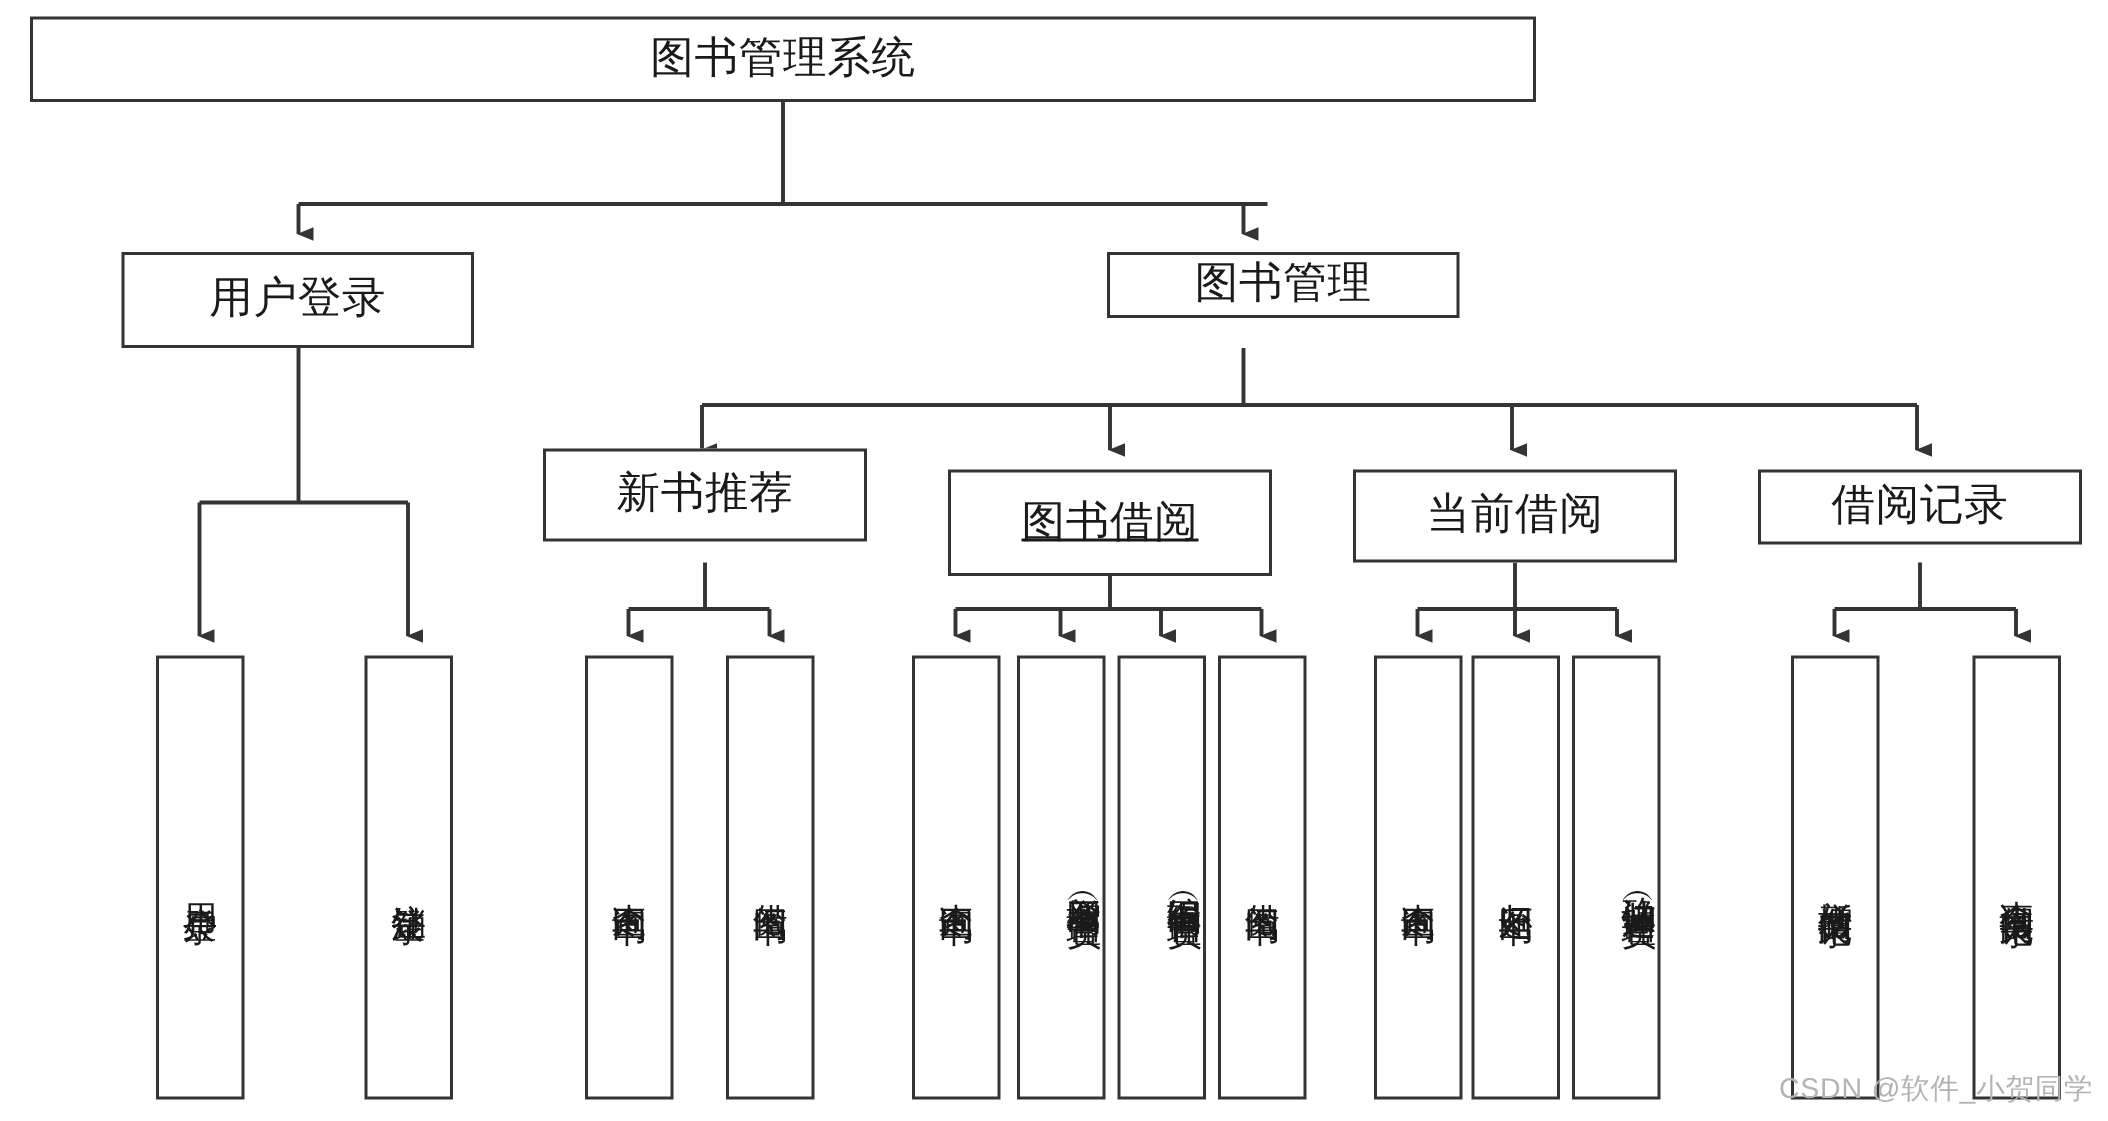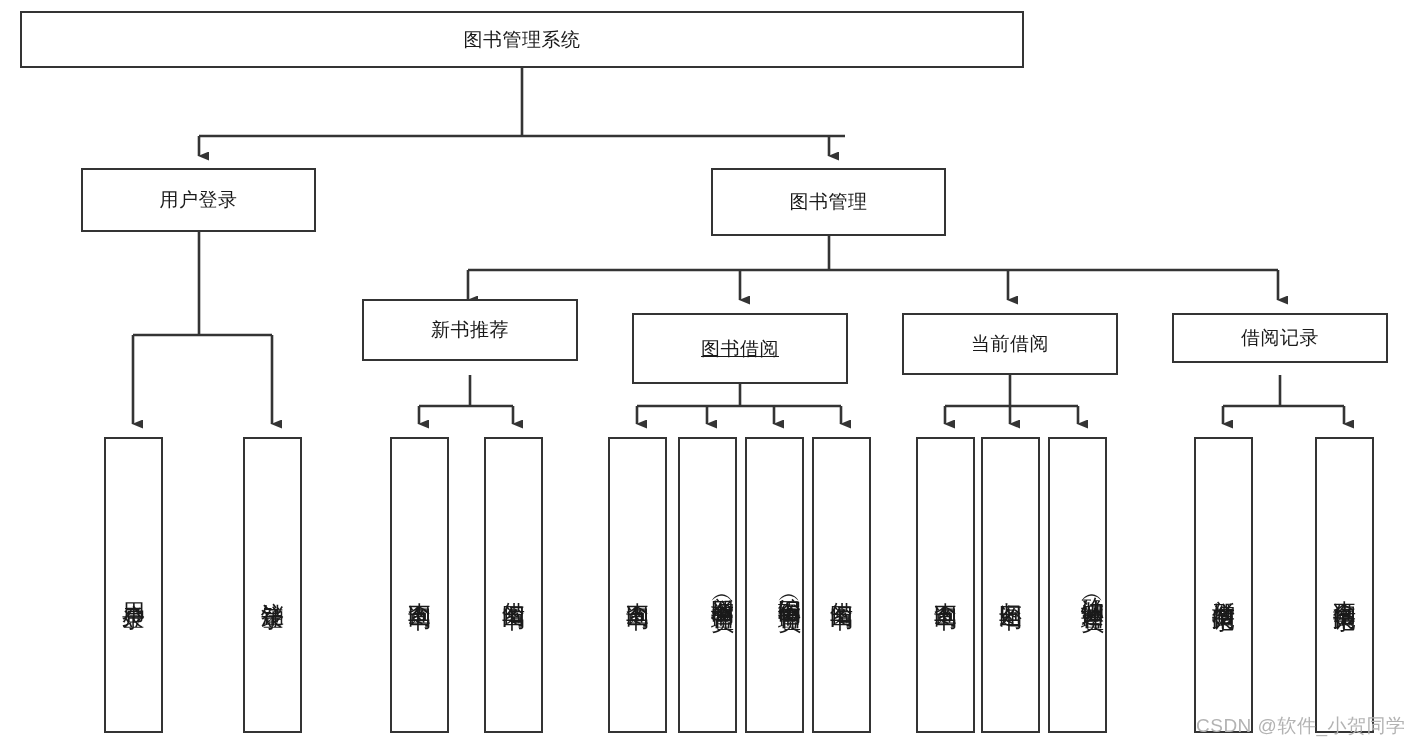--- a/index.html
+++ b/index.html
@@ -29,21 +29,21 @@
     position: absolute;
     box-sizing: border-box;
     background: #ffffff;
     border: 2px solid #343434;
     display: flex;
     align-items: center;
     justify-content: center;
     color: #1a1a1a;
   }
   .node.horiz {
-    font-size: 19px;
+    font-size: 29px;
     line-height: 1.15;
     letter-spacing: 0.5px;
     white-space: nowrap;
   }
   .node.vert {
     writing-mode: vertical-rl;
     text-orientation: upright;
     font-size: 23px;
     letter-spacing: 2px;
     line-height: 1.08;
@@ -56,21 +56,20 @@
     align-items: center;
   }
   .watermark {
     position: absolute;
     left: 1186px;
     top: 713px;
     font-size: 19px;
     color: #b3b3b3;
     white-space: nowrap;
     letter-spacing: 0.5px;
-    margin-left: 10px;
   }
 </style>
 </head>
 <body>
 
 <div id="diagram-root">
 
   <svg id="edge-layer" viewBox="0 0 1405 747">
     <defs>
       <marker id="arrowhead" markerWidth="9" markerHeight="11" refX="4.5" refY="10" orient="auto" markerUnits="userSpaceOnUse">
@@ -117,21 +116,21 @@
       <path d="M1280,375 L1280,406"></path>
       <path d="M1223,406 L1344,406"></path>
       <path d="M1223,406 L1223,424" marker-end="url(#arrowhead)"></path>
       <path d="M1344,406 L1344,424" marker-end="url(#arrowhead)"></path>
     </g>
   </svg>
 
   <div class="node horiz" style="left:20px; top:11px; width:1004px; height:57px;">图书管理系统</div>
 
   <div class="node horiz" style="left:81px; top:168px; width:235px; height:64px;">用户登录</div>
-  <div class="node horiz" style="left:711px; top:168px; width:235px; height:68px;font-family:Liberation Serif, serif;">图书管理</div>
+  <div class="node horiz" style="left:738px; top:168px; width:235px; height:44px;font-family:Liberation Serif, serif;">图书管理</div>
 
   <div class="node horiz" style="left:362px; top:299px; width:216px; height:62px;">新书推荐</div>
   <div class="node horiz" style="left:632px; top:313px; width:216px; height:71px;text-decoration:underline;">图书借阅</div>
   <div class="node horiz" style="left:902px; top:313px; width:216px; height:62px;">当前借阅</div>
   <div class="node horiz" style="left:1172px; top:313px; width:216px; height:50px;">借阅记录</div>
 
   <div class="node vert centered" style="left:104px; top:437px; width:59px; height:296px;">用户登录</div>
   <div class="node vert centered" style="left:243px; top:437px; width:59px; height:296px;">注销登录</div>
 
   <div class="node vert centered" style="left:390px; top:437px; width:59px; height:296px;">查询图书</div>

